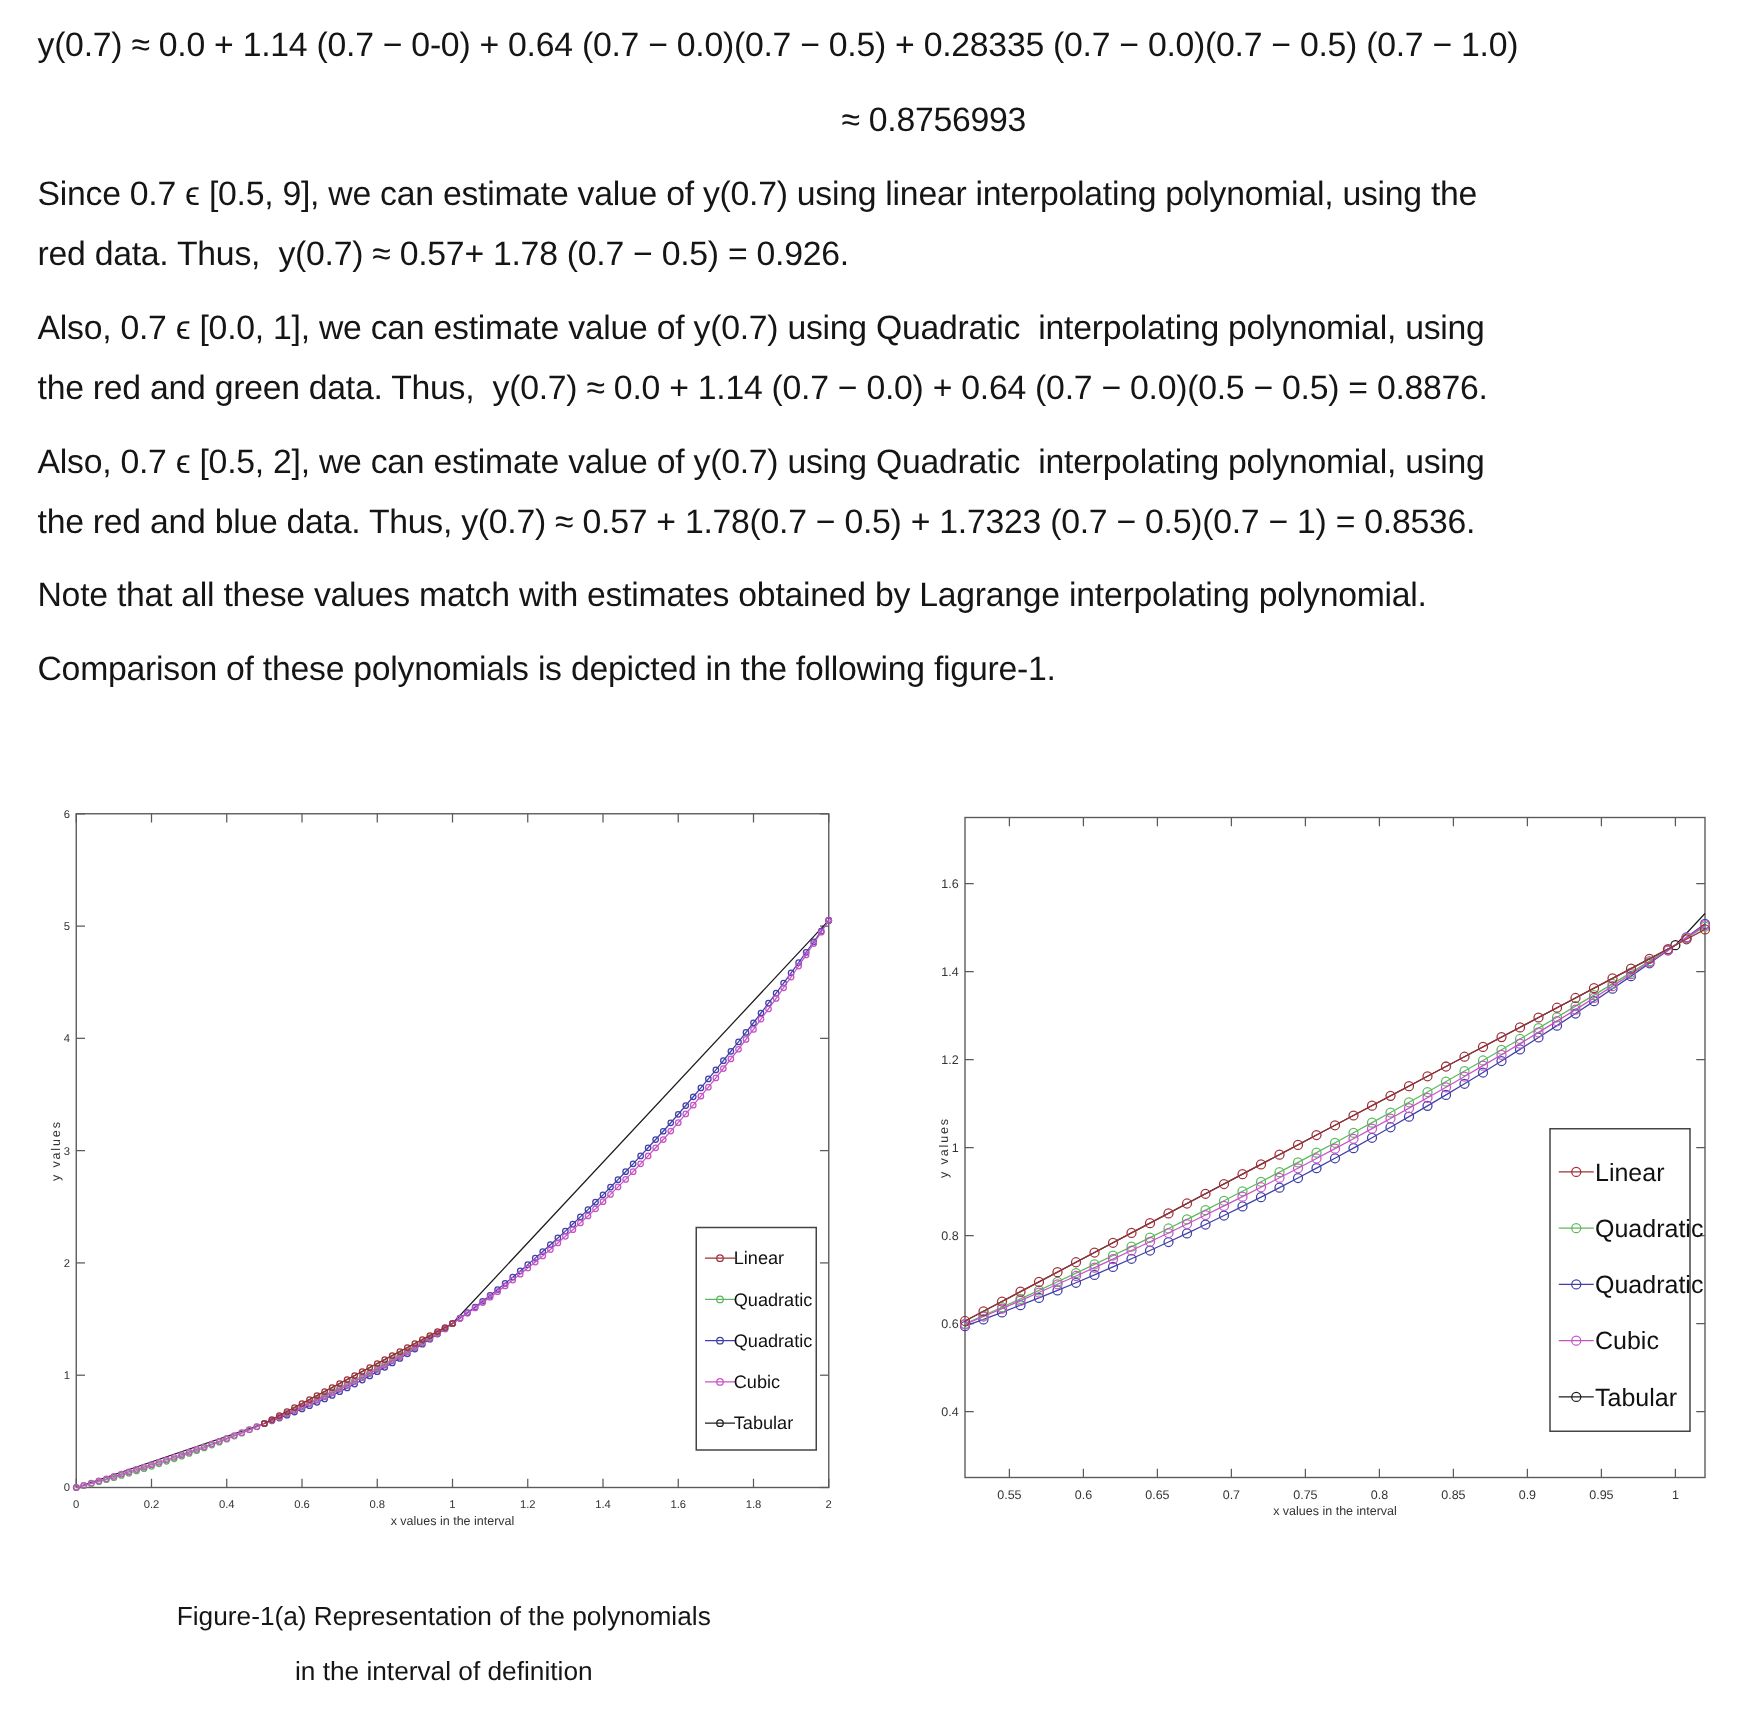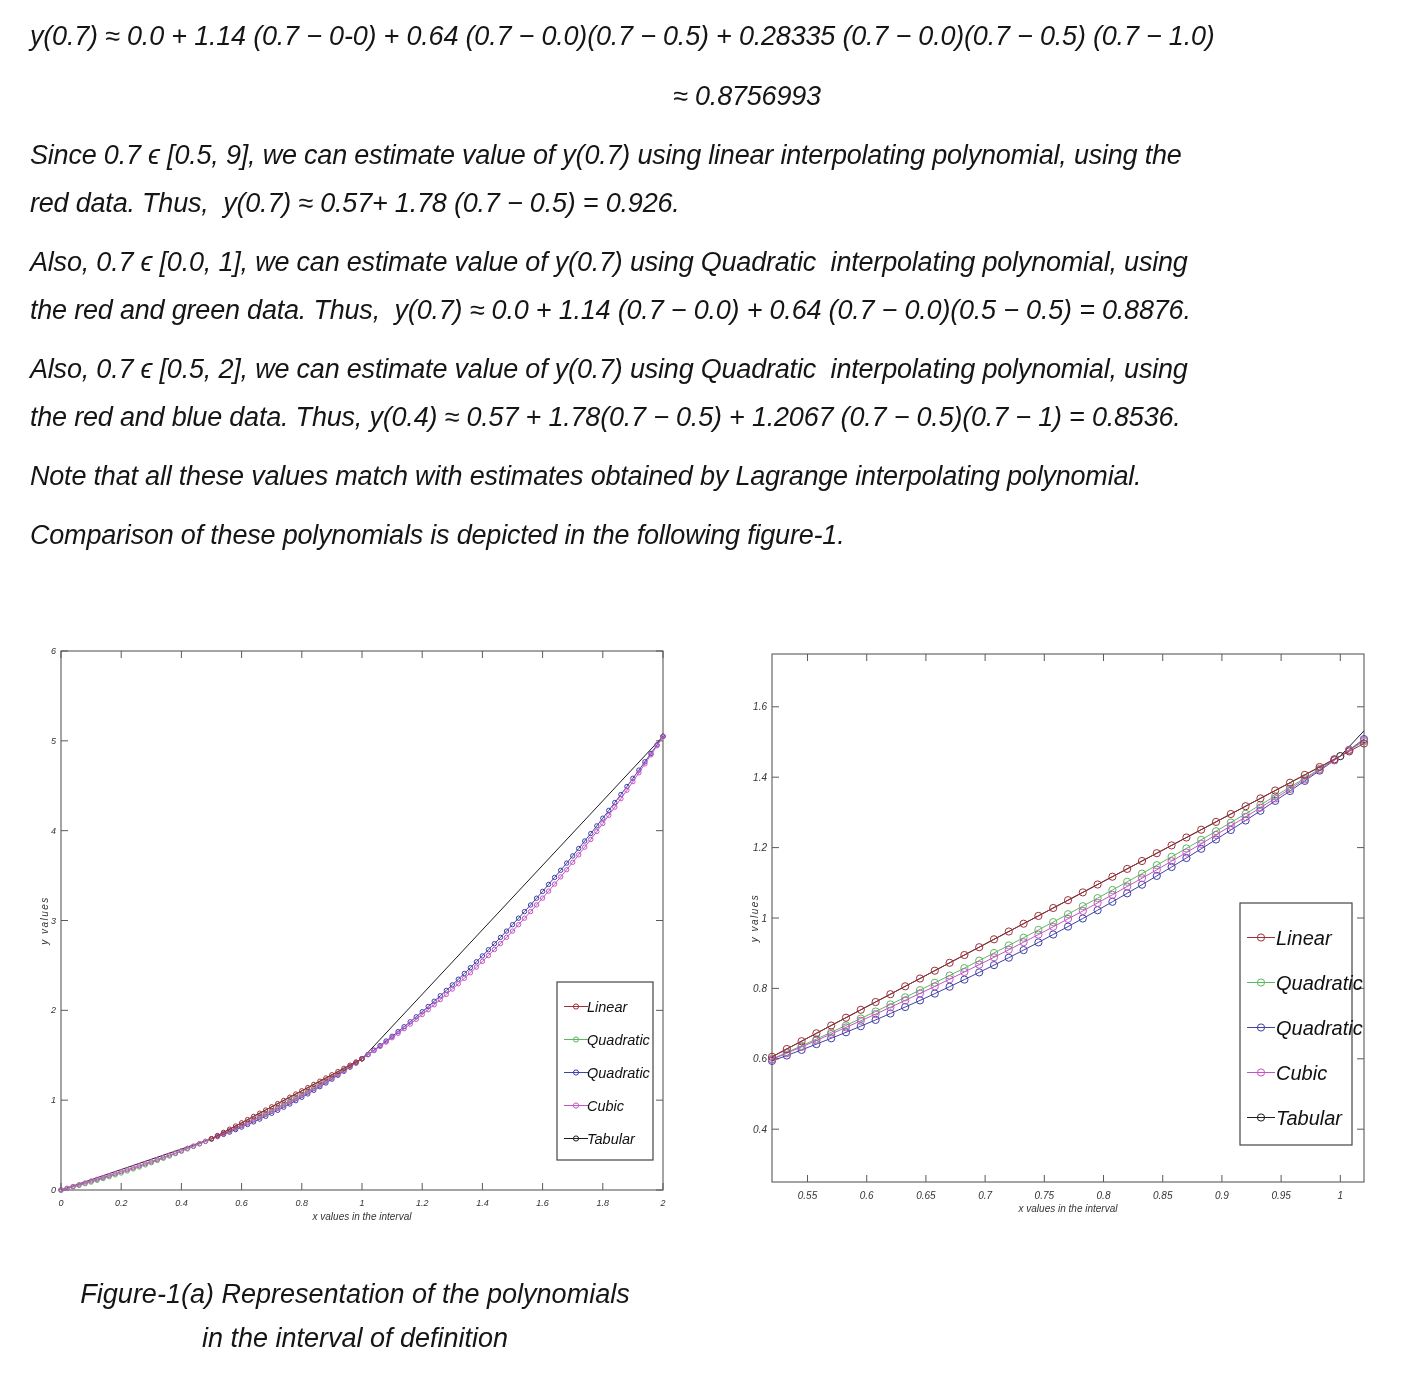--- a/index.html
+++ b/index.html
@@ -3,61 +3,60 @@
 <meta charset="utf-8">
 <style>
   html,body{margin:0;padding:0;background:#e8e8e8;}
   .page{
     position:relative;
     width:1408px;height:1376px;
     background:#ffffff;
     font-family:"Liberation Sans", sans-serif;
     color:#151515;
     overflow:hidden;
-    font-style:italic;
   }
   .textblock{
     position:absolute;left:30px;top:12px;right:26px;
   }
   .ln{
     font-size:27px;
     line-height:48px;
     letter-spacing:-0.2px;
     white-space:pre-wrap;
   }
   .pstart{margin-top:11px;}
   .indent2{padding-left:82px;margin-top:12px;text-align:center;}
   .figure{
     position:absolute;
   }
   #fig-a{left:40px;top:645px;width:632px;height:585px;}
   #fig-b{left:750px;top:645px;width:648px;height:595px;}
   .caption{
     position:absolute;top:1272px;
-    font-size:27px;line-height:44px;
+    font-size:21px;line-height:44px;
     text-align:center;
   }
   #caption-a{left:30px;width:650px;}
   #caption-b{left:756px;width:640px;}
   svg text{font-family:"Liberation Sans", sans-serif;}
 </style>
 </head>
 <body>
 
 <div class="page">
 
   <div class="textblock">
     <div class="ln">y(0.7) ≈ 0.0 + 1.14 (0.7 − 0-0) + 0.64 (0.7 − 0.0)(0.7 − 0.5) + 0.28335 (0.7 − 0.0)(0.7 − 0.5) (0.7 − 1.0)</div>
     <div class="ln indent2">≈ 0.8756993</div>
     <div class="ln pstart">Since 0.7 ϵ [0.5, 9], we can estimate value of y(0.7) using linear interpolating polynomial, using the</div>
     <div class="ln">red data. Thus,  y(0.7) ≈ 0.57+ 1.78 (0.7 − 0.5) = 0.926.</div>
     <div class="ln pstart">Also, 0.7 ϵ [0.0, 1], we can estimate value of y(0.7) using Quadratic  interpolating polynomial, using</div>
     <div class="ln">the red and green data. Thus,  y(0.7) ≈ 0.0 + 1.14 (0.7 − 0.0) + 0.64 (0.7 − 0.0)(0.5 − 0.5) = 0.8876.</div>
     <div class="ln pstart">Also, 0.7 ϵ [0.5, 2], we can estimate value of y(0.7) using Quadratic  interpolating polynomial, using</div>
-    <div class="ln">the red and blue data. Thus, y(0.4) ≈ 0.57 + 1.78(0.7 − 0.5) + 1.2067 (0.7 − 0.5)(0.7 − 1) = 0.8536.</div>
+    <div class="ln">the red and blue data. Thus, y(0.7) ≈ 0.57 + 1.78(0.7 − 0.5) + 1.7323 (0.7 − 0.5)(0.7 − 1) = 0.8536.</div>
     <div class="ln pstart">Note that all these values match with estimates obtained by Lagrange interpolating polynomial.</div>
     <div class="ln pstart">Comparison of these polynomials is depicted in the following figure-1.</div>
   </div>
 
   <div id="fig-a" class="figure"><svg width="632" height="585" viewBox="0 0 632 585">
         <g>
           <rect x="21" y="6" width="602" height="539" fill="none" stroke="#5a5a5a" stroke-width="1.1"></rect>
           <line x1="21" y1="545" x2="21" y2="538" stroke="#5a5a5a" stroke-width="1"></line>
           <line x1="21" y1="6" x2="21" y2="13" stroke="#5a5a5a" stroke-width="1"></line>
           <text x="21" y="561" font-size="9" fill="#333" text-anchor="middle">0</text>

